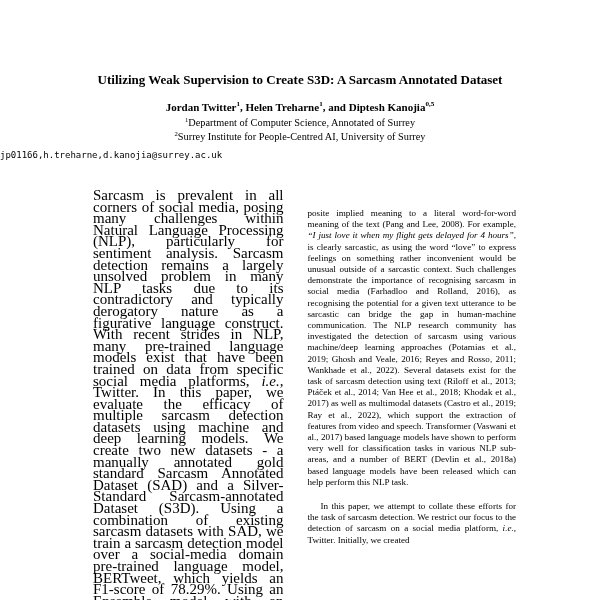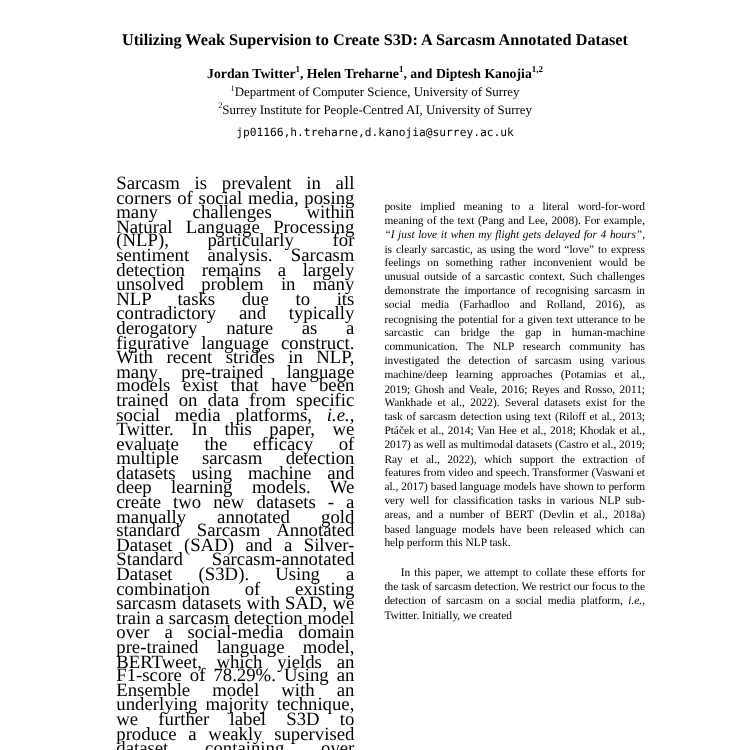--- a/index.html
+++ b/index.html
@@ -11,21 +11,21 @@
     width: 600px;
     height: 600px;
     overflow: hidden;
     color: #000000;
     font-family: "Liberation Serif", "DejaVu Serif", serif;
   }
   .page {
     width: 600px;
     height: 600px;
     box-sizing: border-box;
-    padding-top: 24px;
+    padding-top: 72px;
     background: #ffffff;
   }
   .title {
     margin: 0;
     font-size: 13px;
     font-weight: bold;
     text-align: center;
     white-space: nowrap;
   }
   .authors {
@@ -40,21 +40,20 @@
   }
   .affiliations {
     margin-top: 3px;
     font-size: 10.3px;
     line-height: 13.5px;
     text-align: center;
   }
   .email {
     margin-top: 7px;
     font-size: 9px;
-    text-align: center;
     font-family: "DejaVu Sans Mono", "Liberation Mono", monospace;
   }
   .columns {
     width: 432px;
     margin: 30px auto 0 auto;
     display: flex;
     gap: 15px;
   }
   .col {
     flex: 1;
@@ -100,24 +99,24 @@
   }
   i { font-style: italic; }
 </style>
 </head>
 <body>
 
 <div class="page">
 
   <h1 class="title">Utilizing Weak Supervision to Create S3D: A Sarcasm Annotated Dataset</h1>
 
-  <div class="authors"><span>Jordan Twitter</span><sup>1</sup><span>, </span><span>Helen Treharne</span><sup>1</sup><span>, and </span><span>Diptesh Kanojia</span><sup>1,2</sup></div>
+  <div class="authors"><span>Jordan Twitter</span><sup>1</sup><span>, </span><span>Helen Treharne</span><sup>1</sup><span>, and </span><span>Diptesh Kanojia</span><sup>0,5</sup></div>
 
   <div class="affiliations">
-    <div><sup>1</sup><span>Department of Computer Science, University of Surrey</span></div>
+    <div><sup>1</sup><span>Department of Computer Science, Annotated of Surrey</span></div>
     <div><sup>2</sup><span>Surrey Institute for People-Centred AI, University of Surrey</span></div>
   </div>
 
   <div class="email">jp01166,h.treharne,d.kanojia@surrey.ac.uk</div>
 
   <div class="columns">
 
     <div class="col">
       <p class="abstract-body"><span>Sarcasm is prevalent in all corners of social media, posing many challenges within Natural Language Processing (NLP), particularly for sentiment analysis. Sarcasm detection remains a largely unsolved problem in many NLP tasks due to its contradictory and typically derogatory nature as a figurative language construct. With recent strides in NLP, many pre-trained language models exist that have been trained on data from specific social media platforms, </span><i>i.e.,</i><span> Twitter. In this paper, we evaluate the efficacy of multiple sarcasm detection datasets using machine and deep learning models. We create two new datasets - a manually annotated gold standard Sarcasm Annotated Dataset (SAD) and a Silver-Standard Sarcasm-annotated Dataset (S3D). Using a combination of existing sarcasm datasets with SAD, we train a sarcasm detection model over a social-media domain pre-trained language model, BERTweet, which yields an F1-score of 78.29%. Using an Ensemble model with an underlying majority technique, we further label S3D to produce a weakly supervised dataset containing over 100,000 tweets. We publicly release all the code, our manually annotated and weakly supervised datasets, and fine-tuned models for further research.</span></p>
       <div class="section-heading"><span class="sec-num">1</span><span>Introduction</span></div>

